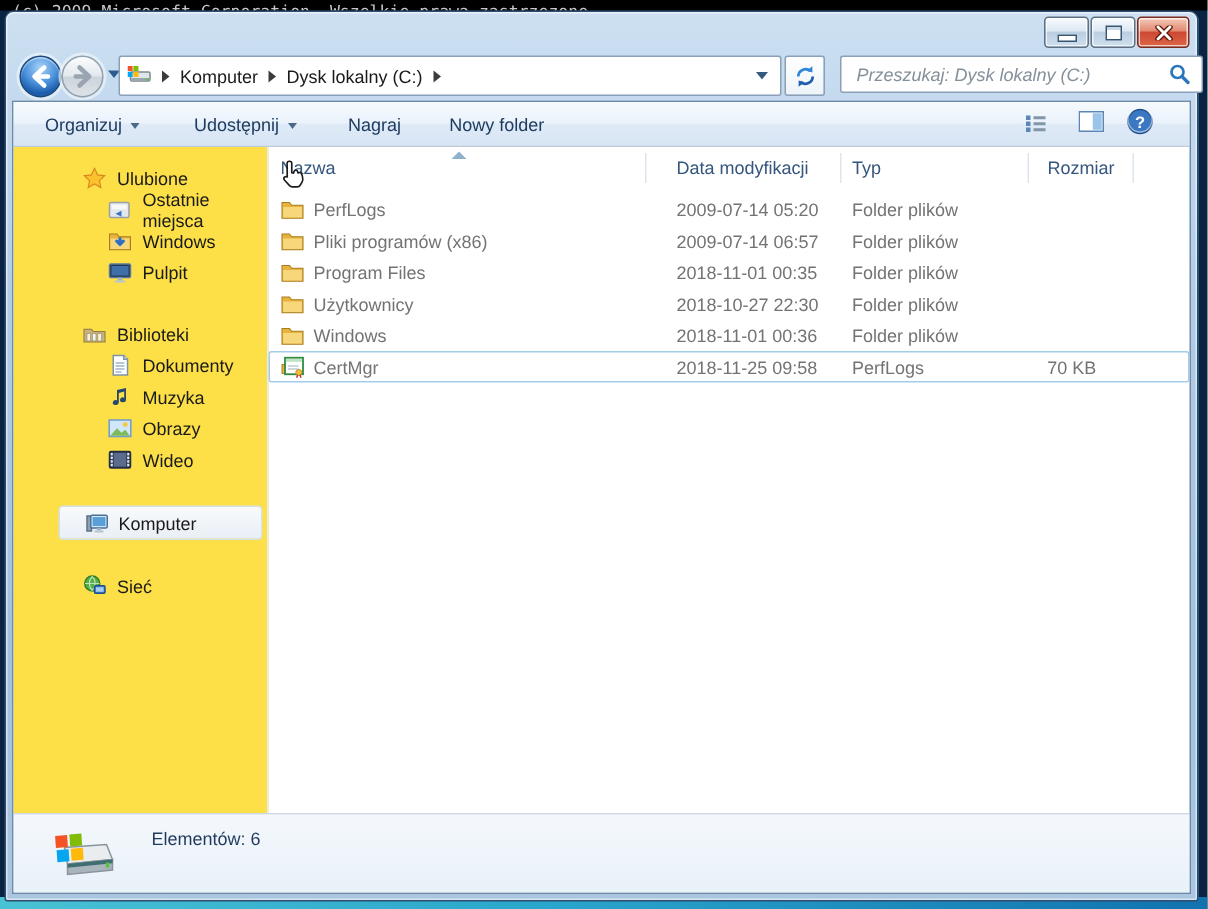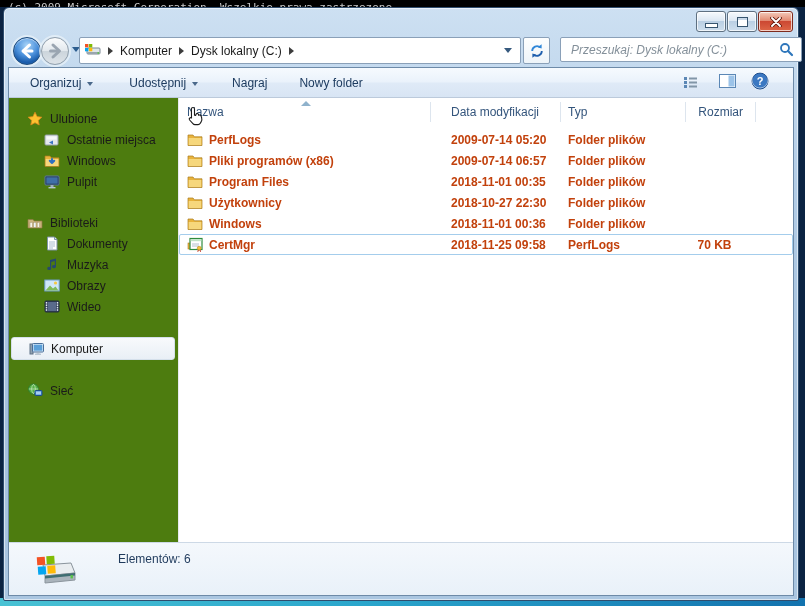--- a/index.html
+++ b/index.html
@@ -66,21 +66,21 @@
   .toolbar{height:30px;flex:0 0 30px;display:flex;align-items:center;padding:0 24px 0 12px;box-sizing:border-box;
     background:linear-gradient(#f6fafe,#eaf2fb 48%,#dfeaf7 52%,#d8e5f4);
     border-bottom:1px solid #bccadb;}
   .tbtn{display:flex;align-items:center;color:#1e3c60;padding:4px 9px;border-radius:3px;}
   .tbtn .dd{width:0;height:0;border-left:3.5px solid transparent;border-right:3.5px solid transparent;
     border-top:4px solid #4a688a;margin-left:6px;margin-top:2px;}
   .tb-right{margin-left:auto;display:flex;align-items:center;gap:15px;}
   .views{display:flex;align-items:center;gap:6px;}
 
   .bodyrow{flex:1;display:flex;min-height:0;}
-  .sidebar{flex:0 0 170px;background:#4d7c0f;border-right:1px solid #e7eaee;padding-top:10px;box-sizing:border-box;}
+  .sidebar{flex:0 0 170px;background:#fde047;border-right:1px solid #e7eaee;padding-top:10px;box-sizing:border-box;padding-left:28px;}
   .sb-item{height:21px;display:flex;align-items:center;}
   .sb-item .lbl{margin-left:7px;}
   .sb-root{padding-left:18px;}
   .sb-child{padding-left:35px;}
   .sb-gap{height:20px;}
   .sb-sel{margin:0 3px 0 2px;padding-left:16px;border:1px solid #d5e0eb;border-radius:3px;
     background:linear-gradient(#f8fafc,#e9eff6);}
   .icon16{width:16px;height:16px;flex:0 0 16px;display:inline-flex;align-items:center;justify-content:center;}
 
   
@@ -88,28 +88,28 @@
   .hdr{height:24px;display:flex;align-items:center;color:#34557c;position:relative;}
   .hc{box-sizing:border-box;height:100%;display:flex;align-items:center;}
   .hsep{position:absolute;top:2px;bottom:2px;width:1px;background:#dde5ee;}
   .c-name{width:252px;box-sizing:border-box;padding-left:8px;display:flex;align-items:center;}
   .c-date{width:130px;box-sizing:border-box;padding-left:20px;}
   .c-type{width:125px;box-sizing:border-box;padding-left:7px;}
   .c-size{width:70px;box-sizing:border-box;padding-right:13px;text-align:center;}
   .sort-up{position:absolute;left:122px;top:1px;width:0;height:0;
     border-left:5px solid transparent;border-right:5px solid transparent;border-bottom:5px solid #8fb2cc;}
   .rows{padding-top:5px;}
-  .row{height:21px;display:flex;align-items:center;color:#c2410c;font-weight:bold;}
+  .row{height:21px;display:flex;align-items:center;color:#737373;}
   .row .c-name span.nm{margin-left:6px;}
   .row-focused{outline:1px solid #a4cdec;outline-offset:-1px;border-radius:2px;}
   .hand{position:absolute;left:7px;top:8px;pointer-events:none;}
 
   
   .status{flex:0 0 52px;border-top:1px solid #cdd9e6;
-    background:linear-gradient(#f4f8fc,#e9f1f9);display:flex;gap:17px;}
+    background:linear-gradient(#f4f8fc,#e9f1f9);display:flex;}
   .status .bigicon{margin:10px 0 0 22px;}
   .status .stext{margin:9px 0 0 22px;color:#1f3a5c;}
 </style>
 </head>
 <body>
 
 <div class="console-strip">
   <span>(c) 2009 Microsoft Corporation. Wszelkie prawa zastrzezone.</span>
 </div>
 <div class="bottom-strip"></div>

